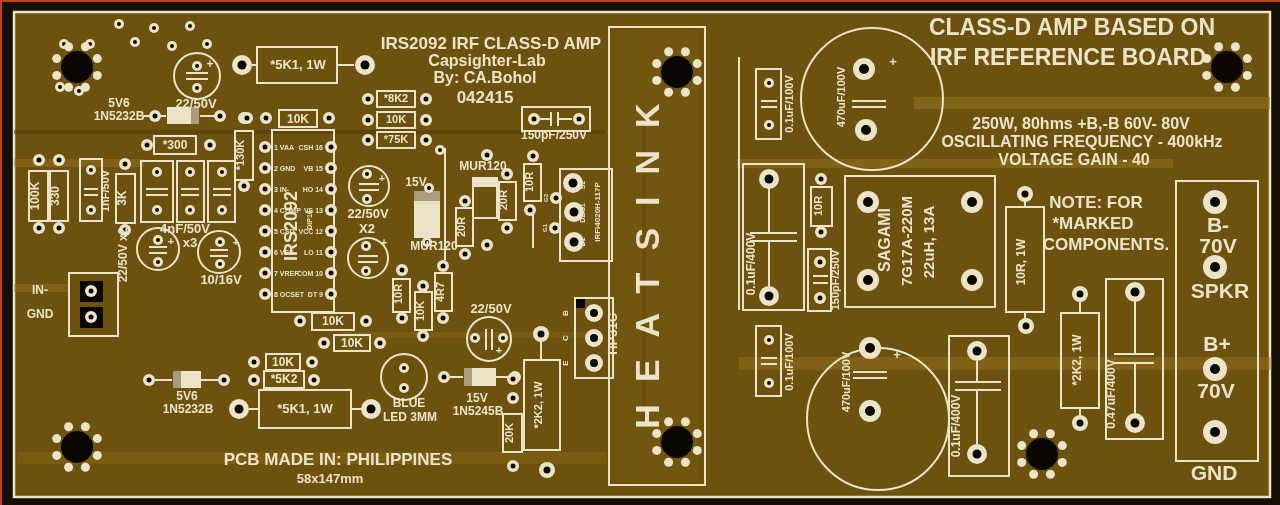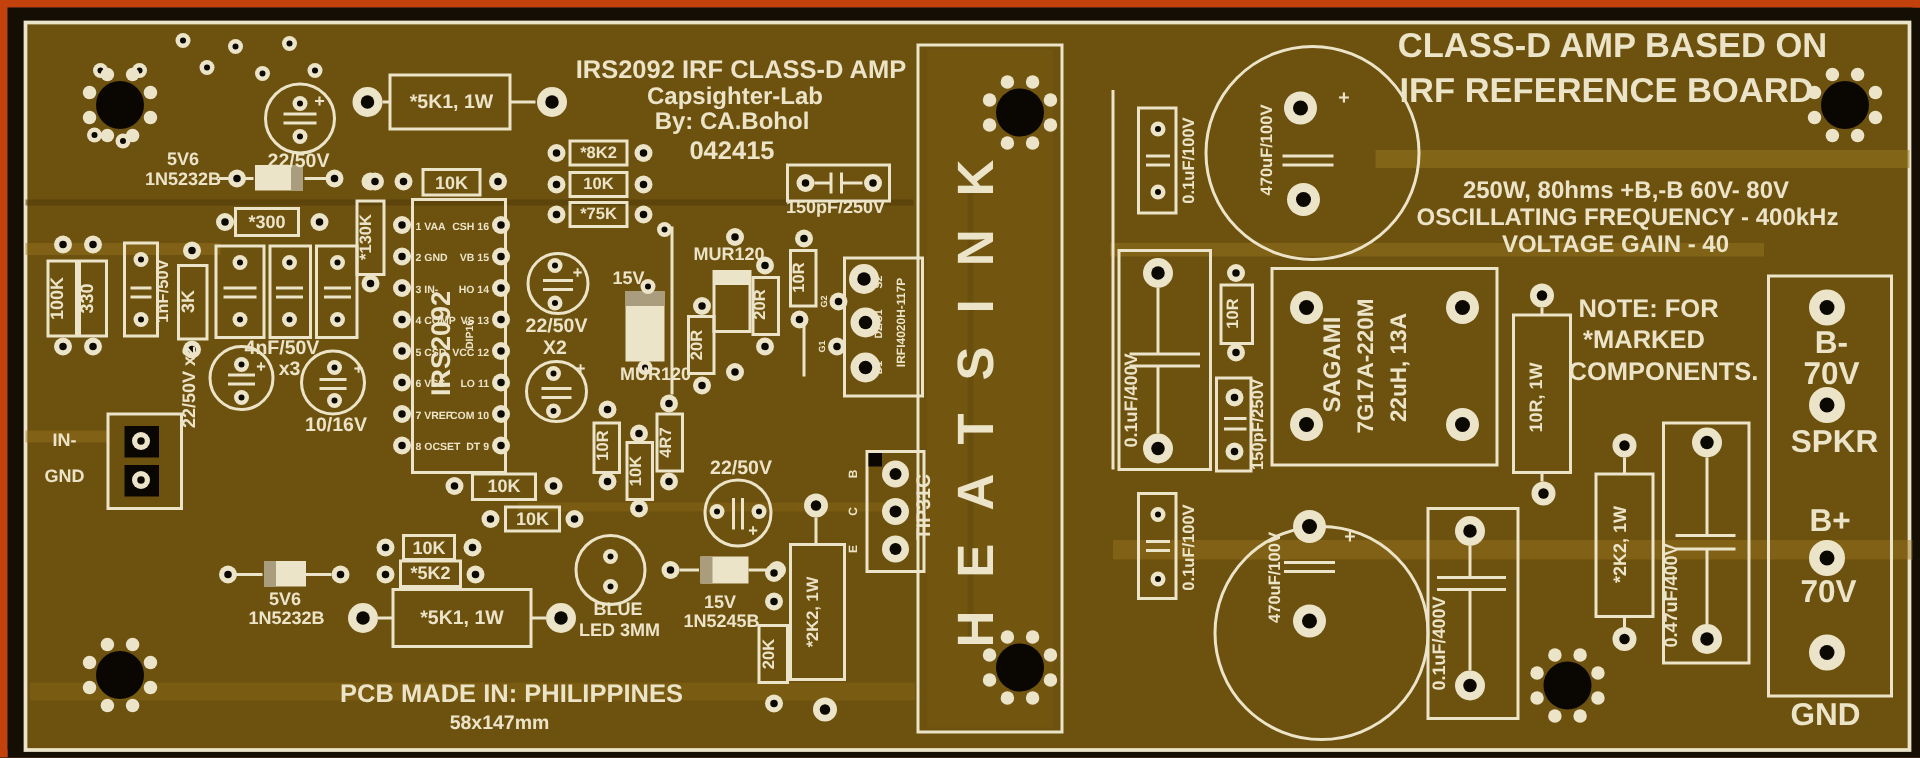--- a/index.html
+++ b/index.html
@@ -1,16 +1,16 @@
 <!DOCTYPE html>
 <html><head>
 <meta charset="utf-8">
 <style>
   html,body{margin:0;padding:0;background:#262626;}
-  .stage{position:relative;width:1280px;height:505px;margin:0 auto;border:5px solid #c2410c;box-sizing:border-box;}
+  .stage{position:relative;width:1280px;height:505px;margin:0 auto;border:2px solid #c2410c;box-sizing:border-box;}
   svg{display:block;width:1280px;height:505px;}
   svg text{font-family:"Liberation Sans",sans-serif;font-weight:bold;}
 </style>
 </head>
 <body>
 
 <div class="stage">
   <svg id="pcb" viewBox="0 0 1280 505" xmlns="http://www.w3.org/2000/svg">
       <rect x="0" y="0" width="1280" height="505" fill="#140e05"></rect>
       <rect x="12" y="10" width="1256" height="485" fill="#6d510e" stroke="#ece4c8" stroke-width="2.5"></rect>

